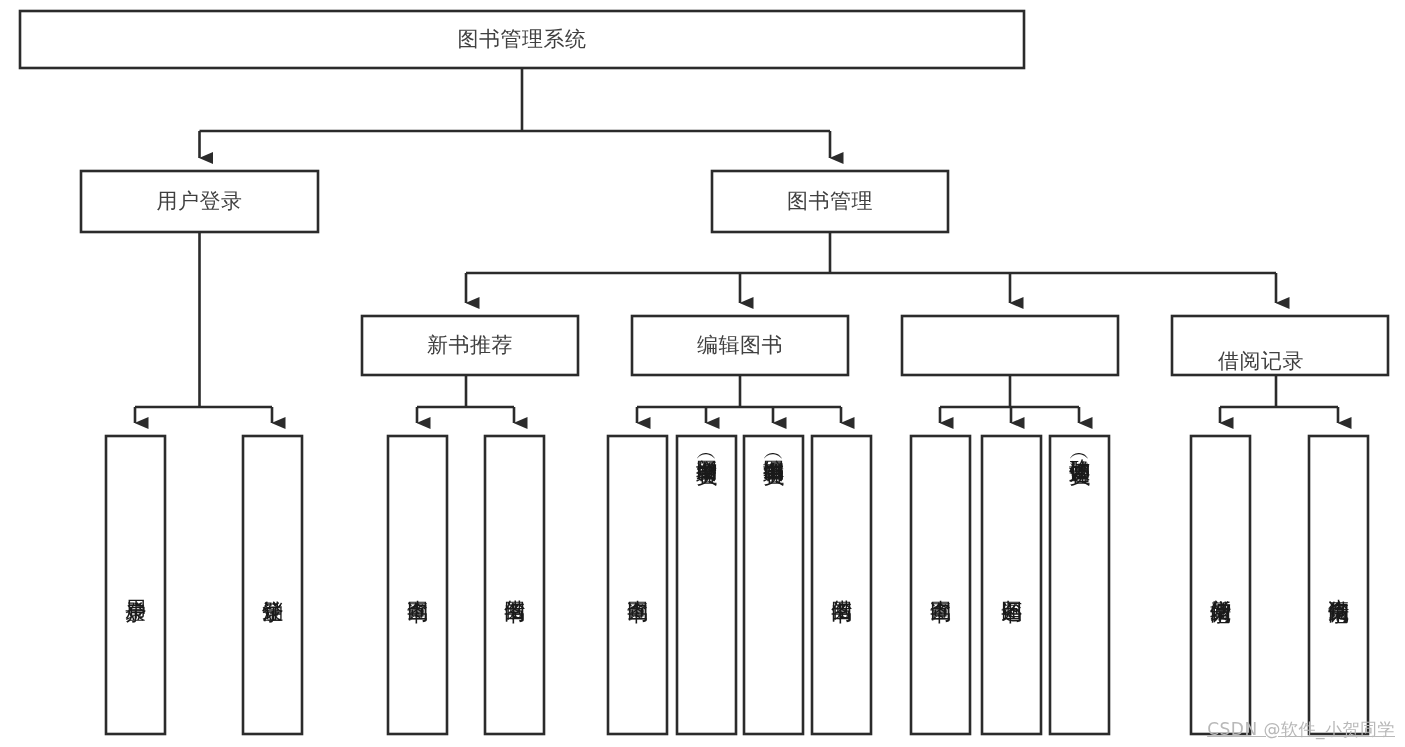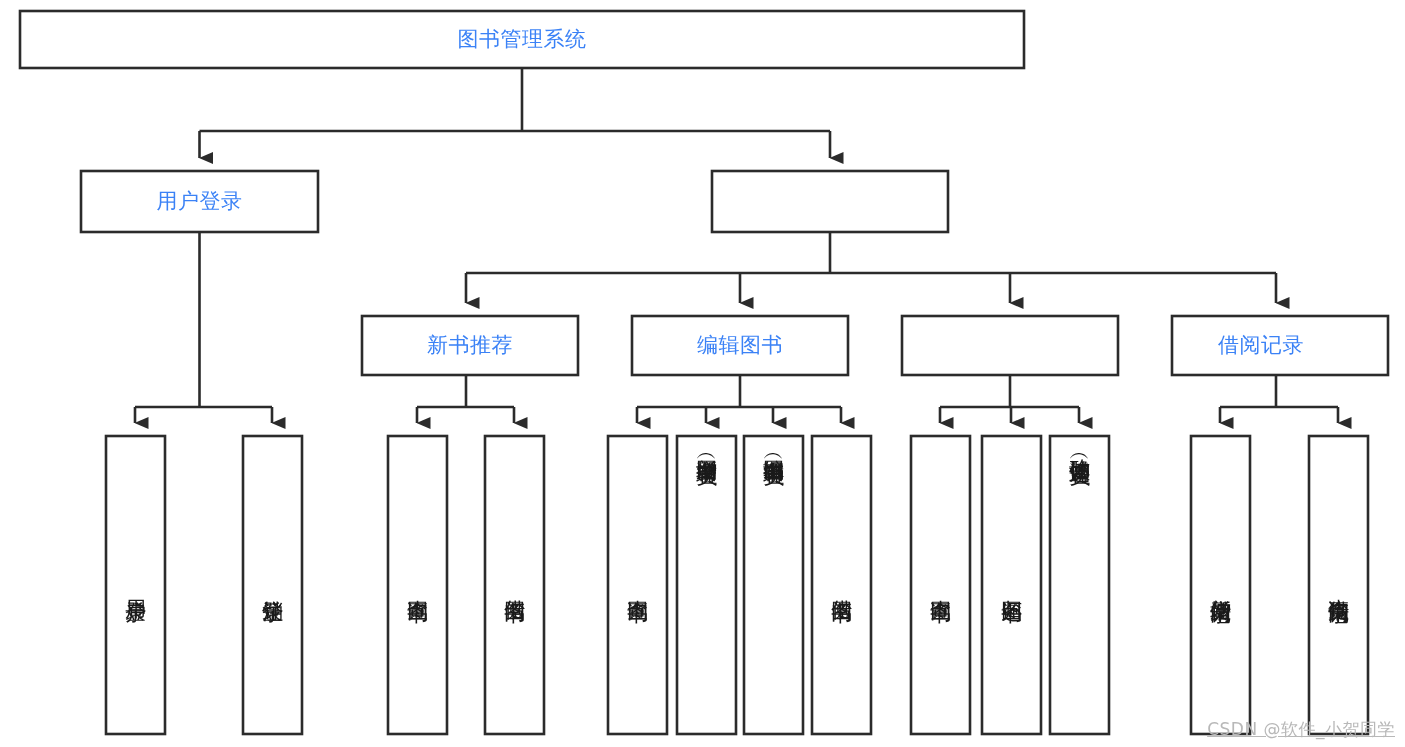--- a/index.html
+++ b/index.html
@@ -40,21 +40,21 @@
   .arrow-head {
     fill: #2b2b2b;
     stroke: none;
   }
   
   .node-label-h {
     position: absolute;
     display: flex;
     align-items: center;
     justify-content: center;
-    color: #3b82f6;
+    color: #404040;
     font-size: 21px;
     line-height: 1.1;
     letter-spacing: 0.5px;
     white-space: nowrap;
     pointer-events: none;
   }
   
   .node-label-v {
     position: absolute;
     display: flex;
@@ -158,24 +158,25 @@
 
     <path class="connector" d="M 1276 375 L 1276 407"></path>
     <path class="connector" d="M 1220 407 L 1338 407"></path>
     <path class="connector" d="M 1220 407 L 1220 423" marker-end="url(#arrow)"></path>
     <path class="connector" d="M 1338 407 L 1338 423" marker-end="url(#arrow)"></path>
   </svg>
 
   <div class="node-label-h" style="left:20px; top:11px; width:1004px; height:57px;">图书管理系统</div>
 
   <div class="node-label-h" style="left:81px; top:171px; width:237px; height:61px;">用户登录</div>
+  <div class="node-label-h" style="left:712px; top:171px; width:236px; height:61px;">图书管理</div>
 
   <div class="node-label-h" style="left:362px; top:316px; width:216px; height:59px;">新书推荐</div>
   <div class="node-label-h" style="left:632px; top:316px; width:216px; height:59px;">编辑图书</div>
-  <div class="node-label-h" style="left:1172px; top:316px; width:178px; height:59px;">借阅记录</div>
+  <div class="node-label-h" style="left:1172px; top:332px; width:178px; height:59px;">借阅记录</div>
 
   <div class="node-label-v" style="left:106px; top:436px; width:59px; height:298px;">用户登录</div>
   <div class="node-label-v" style="left:243px; top:436px; width:59px; height:298px;">注销登录</div>
 
   <div class="node-label-v" style="left:388px; top:436px; width:59px; height:298px;">查询图书</div>
   <div class="node-label-v" style="left:485px; top:436px; width:59px; height:298px;">借阅图书</div>
 
   <div class="node-label-v" style="left:608px; top:436px; width:59px; height:298px;">查询图书</div>
   <div class="node-label-v" style="left:677px; top:436px; width:59px; height:298px; justify-content:flex-start; padding-top:6px; box-sizing:border-box;">新增图书（管理员）</div>
   <div class="node-label-v" style="left:744px; top:436px; width:59px; height:298px; justify-content:flex-start; padding-top:6px; box-sizing:border-box;">编辑图书（管理员）</div>

